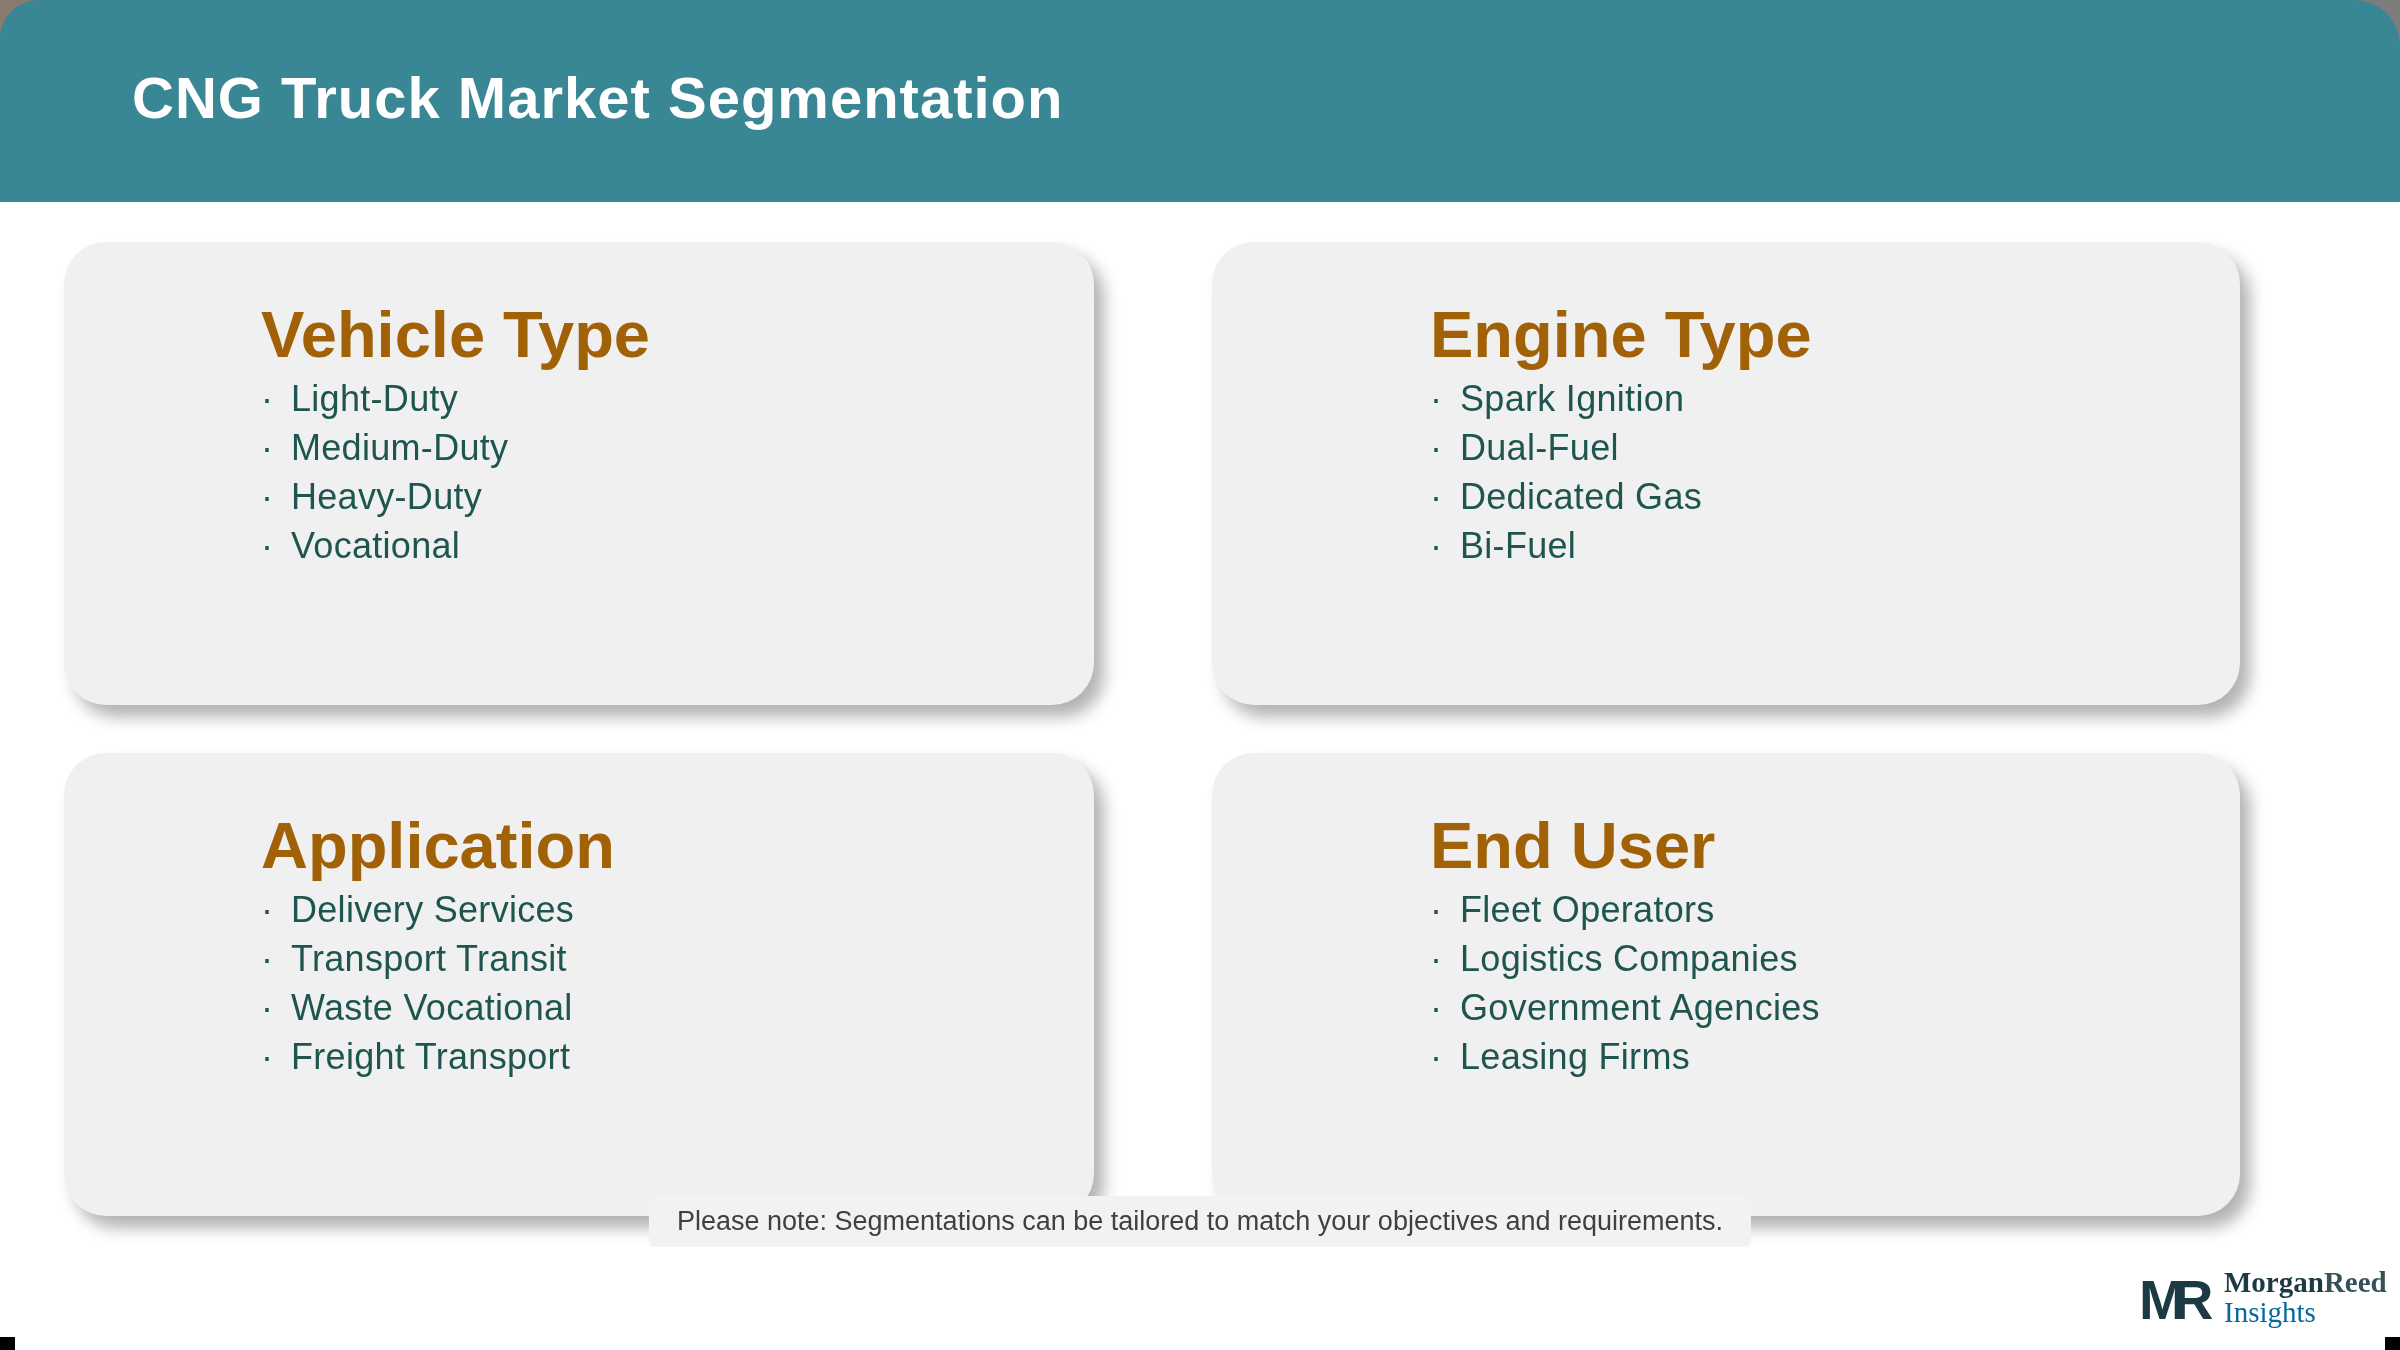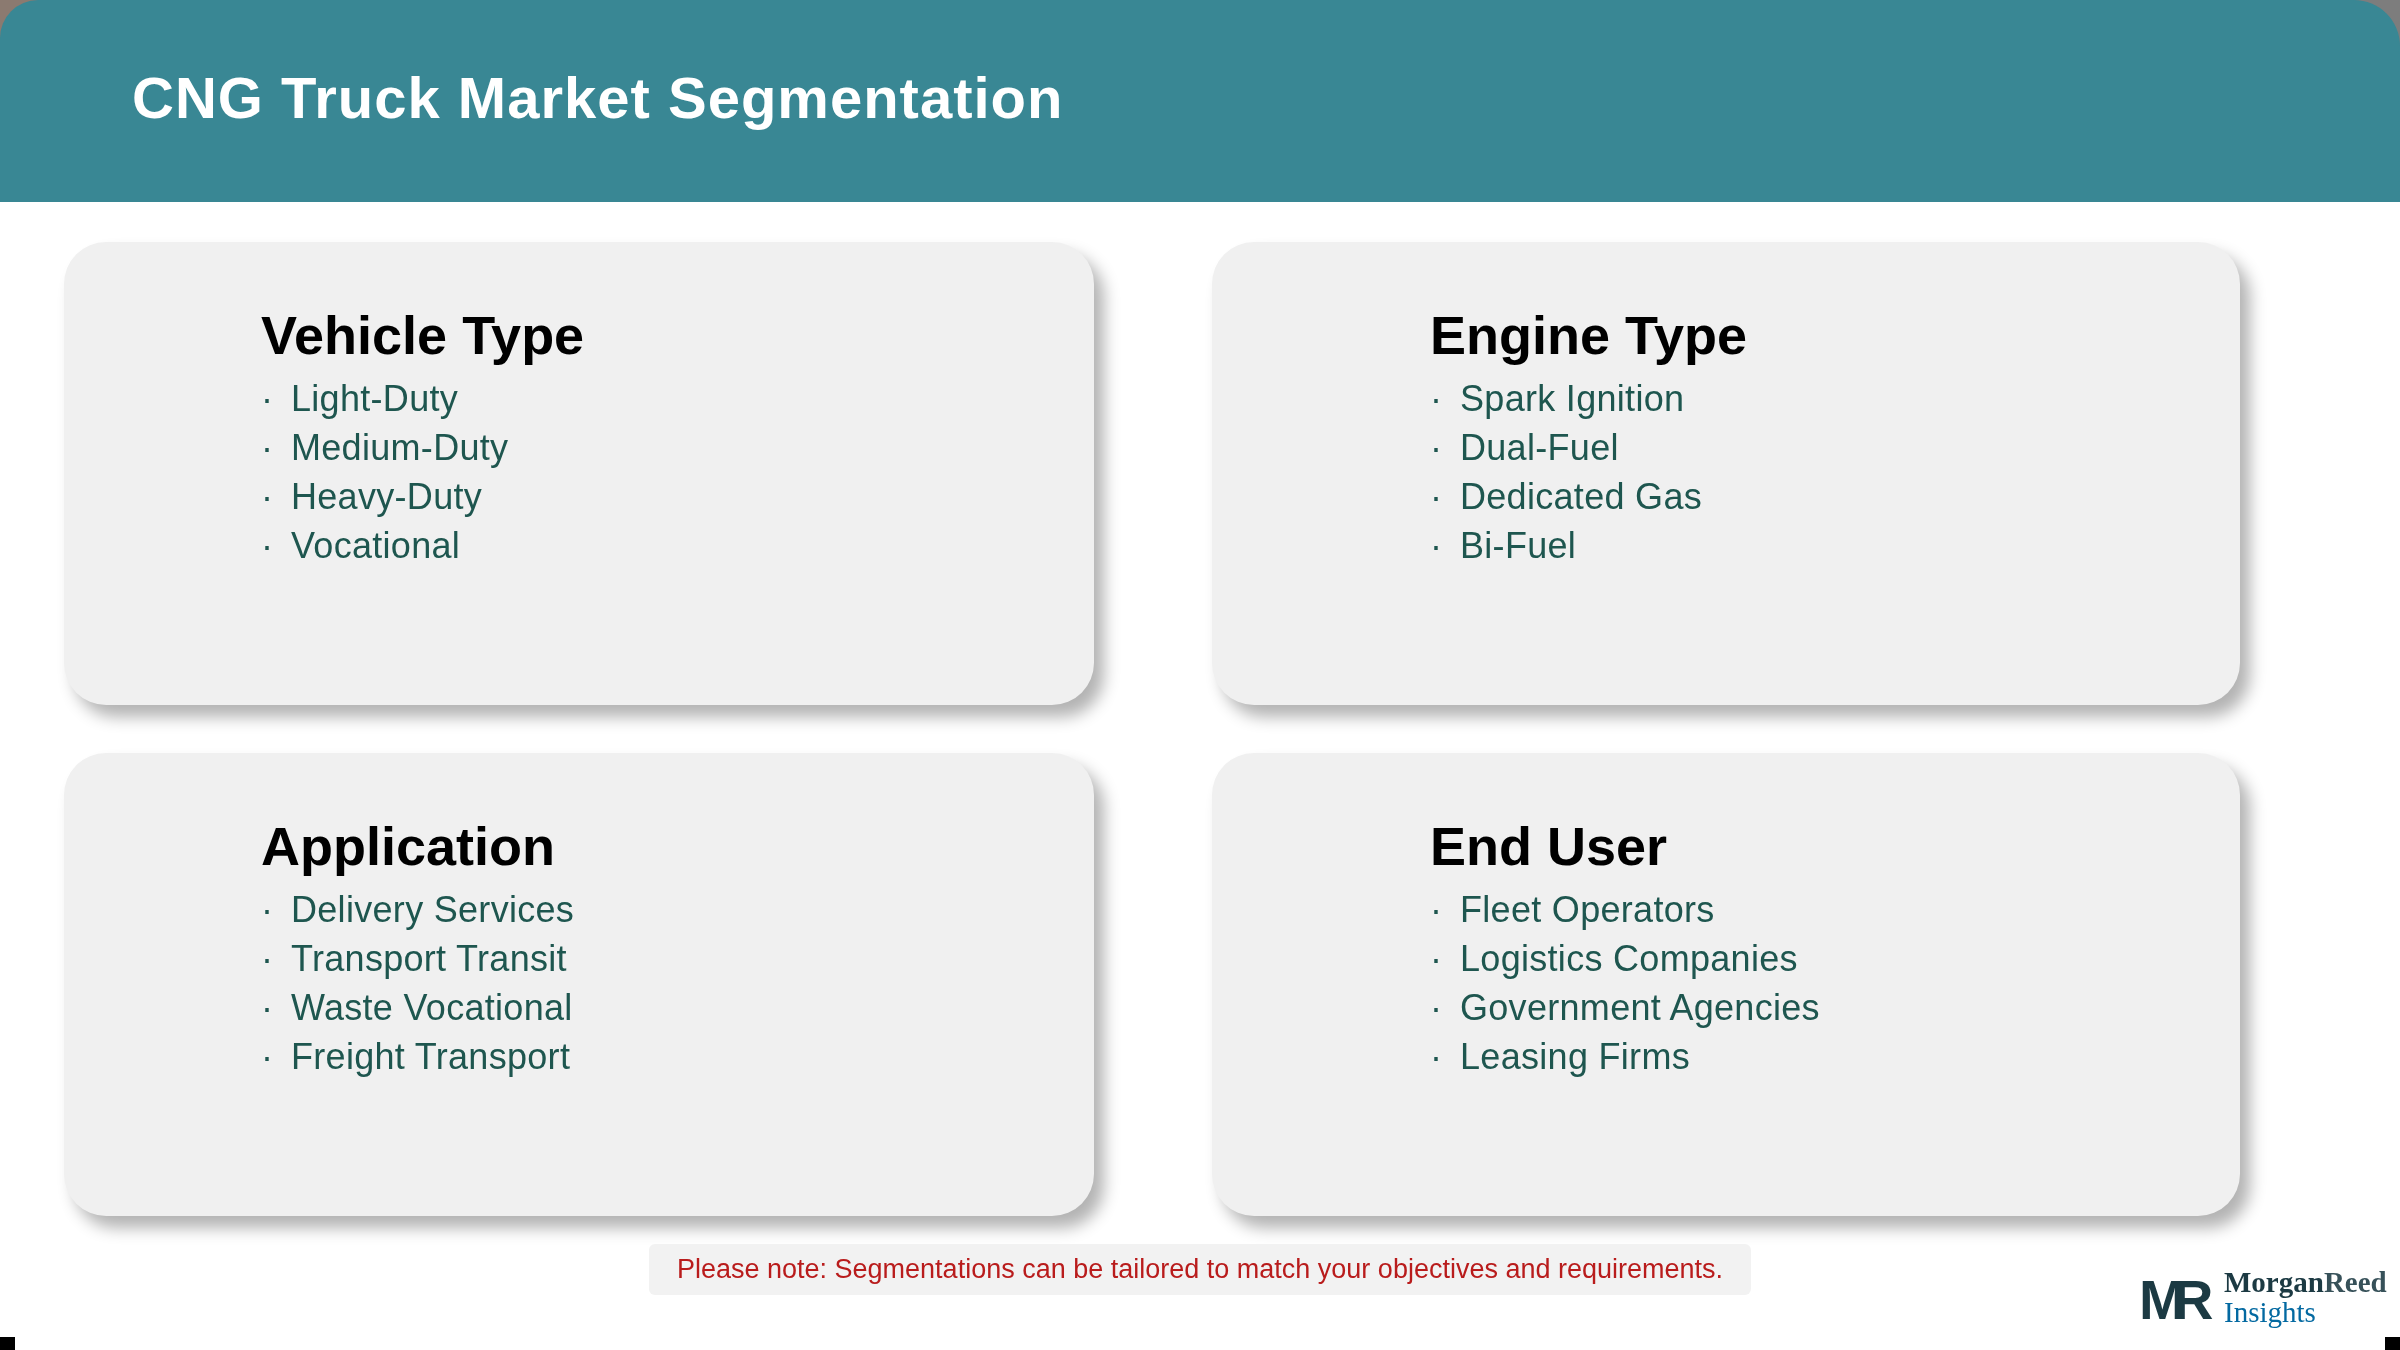--- a/index.html
+++ b/index.html
@@ -17,29 +17,29 @@
              letter-spacing:1px; transform:translateY(-4px);}
 
   
   .grid{position:absolute; left:64px; top:242px; width:2176px; z-index:1;
         display:grid; grid-template-columns:1030px 1028px; column-gap:118px; row-gap:48px;
         grid-auto-rows:463px;}
   .card{background:#f0f0f0; border-radius:42px; box-shadow:10px 12px 16px rgba(0,0,0,0.30);
         box-sizing:border-box; padding-top:62px;}
   .card.col-left{padding-left:197px;}
   .card.col-right{padding-left:218px;}
-  .card-title{margin:0 0 8px 0; color:#000000; font-size:54px; font-weight:bold; line-height:62px;}
+  .card-title{margin:0 0 8px 0; color:#a16207; font-size:65px; font-weight:bold; line-height:62px;}
   .card-list{list-style:none; margin:0; padding:0;}
   .card-list li{color:#1e564f; font-size:36px; line-height:49px; display:flex; align-items:baseline;}
   .card-list .dot{width:30px; text-align:left; font-size:36px;}
   .card-list .lbl{letter-spacing:0.3px;}
 
   
-  .note{position:absolute; top:1244px; left:50%; transform:translateX(-50%);
-        background:#f2f2f2; color:#b91c1c; font-size:27px; line-height:27px;
+  .note{position:absolute; top:1196px; left:50%; transform:translateX(-50%);
+        background:#f2f2f2; color:#404040; font-size:27px; line-height:27px;
         padding:12px 28px; border-radius:6px; white-space:nowrap; z-index:1;}
   .source{position:absolute; top:1306px; left:50%; transform:translateX(-52%);
           color:#8c8c8c; font-size:29px; white-space:nowrap; z-index:1;}
 
   
   .logo{position:absolute; left:2142px; top:1266px; display:flex; align-items:flex-start; z-index:1;}
   .logo-mark{display:block; margin-top:10px;}
   .logo-text{margin-left:10px; font-family:"Liberation Serif", serif;}
   .logo-name{font-size:29px; line-height:32px; color:#1c3a43; white-space:nowrap;}
   .logo-name .w1{font-weight:bold;}

